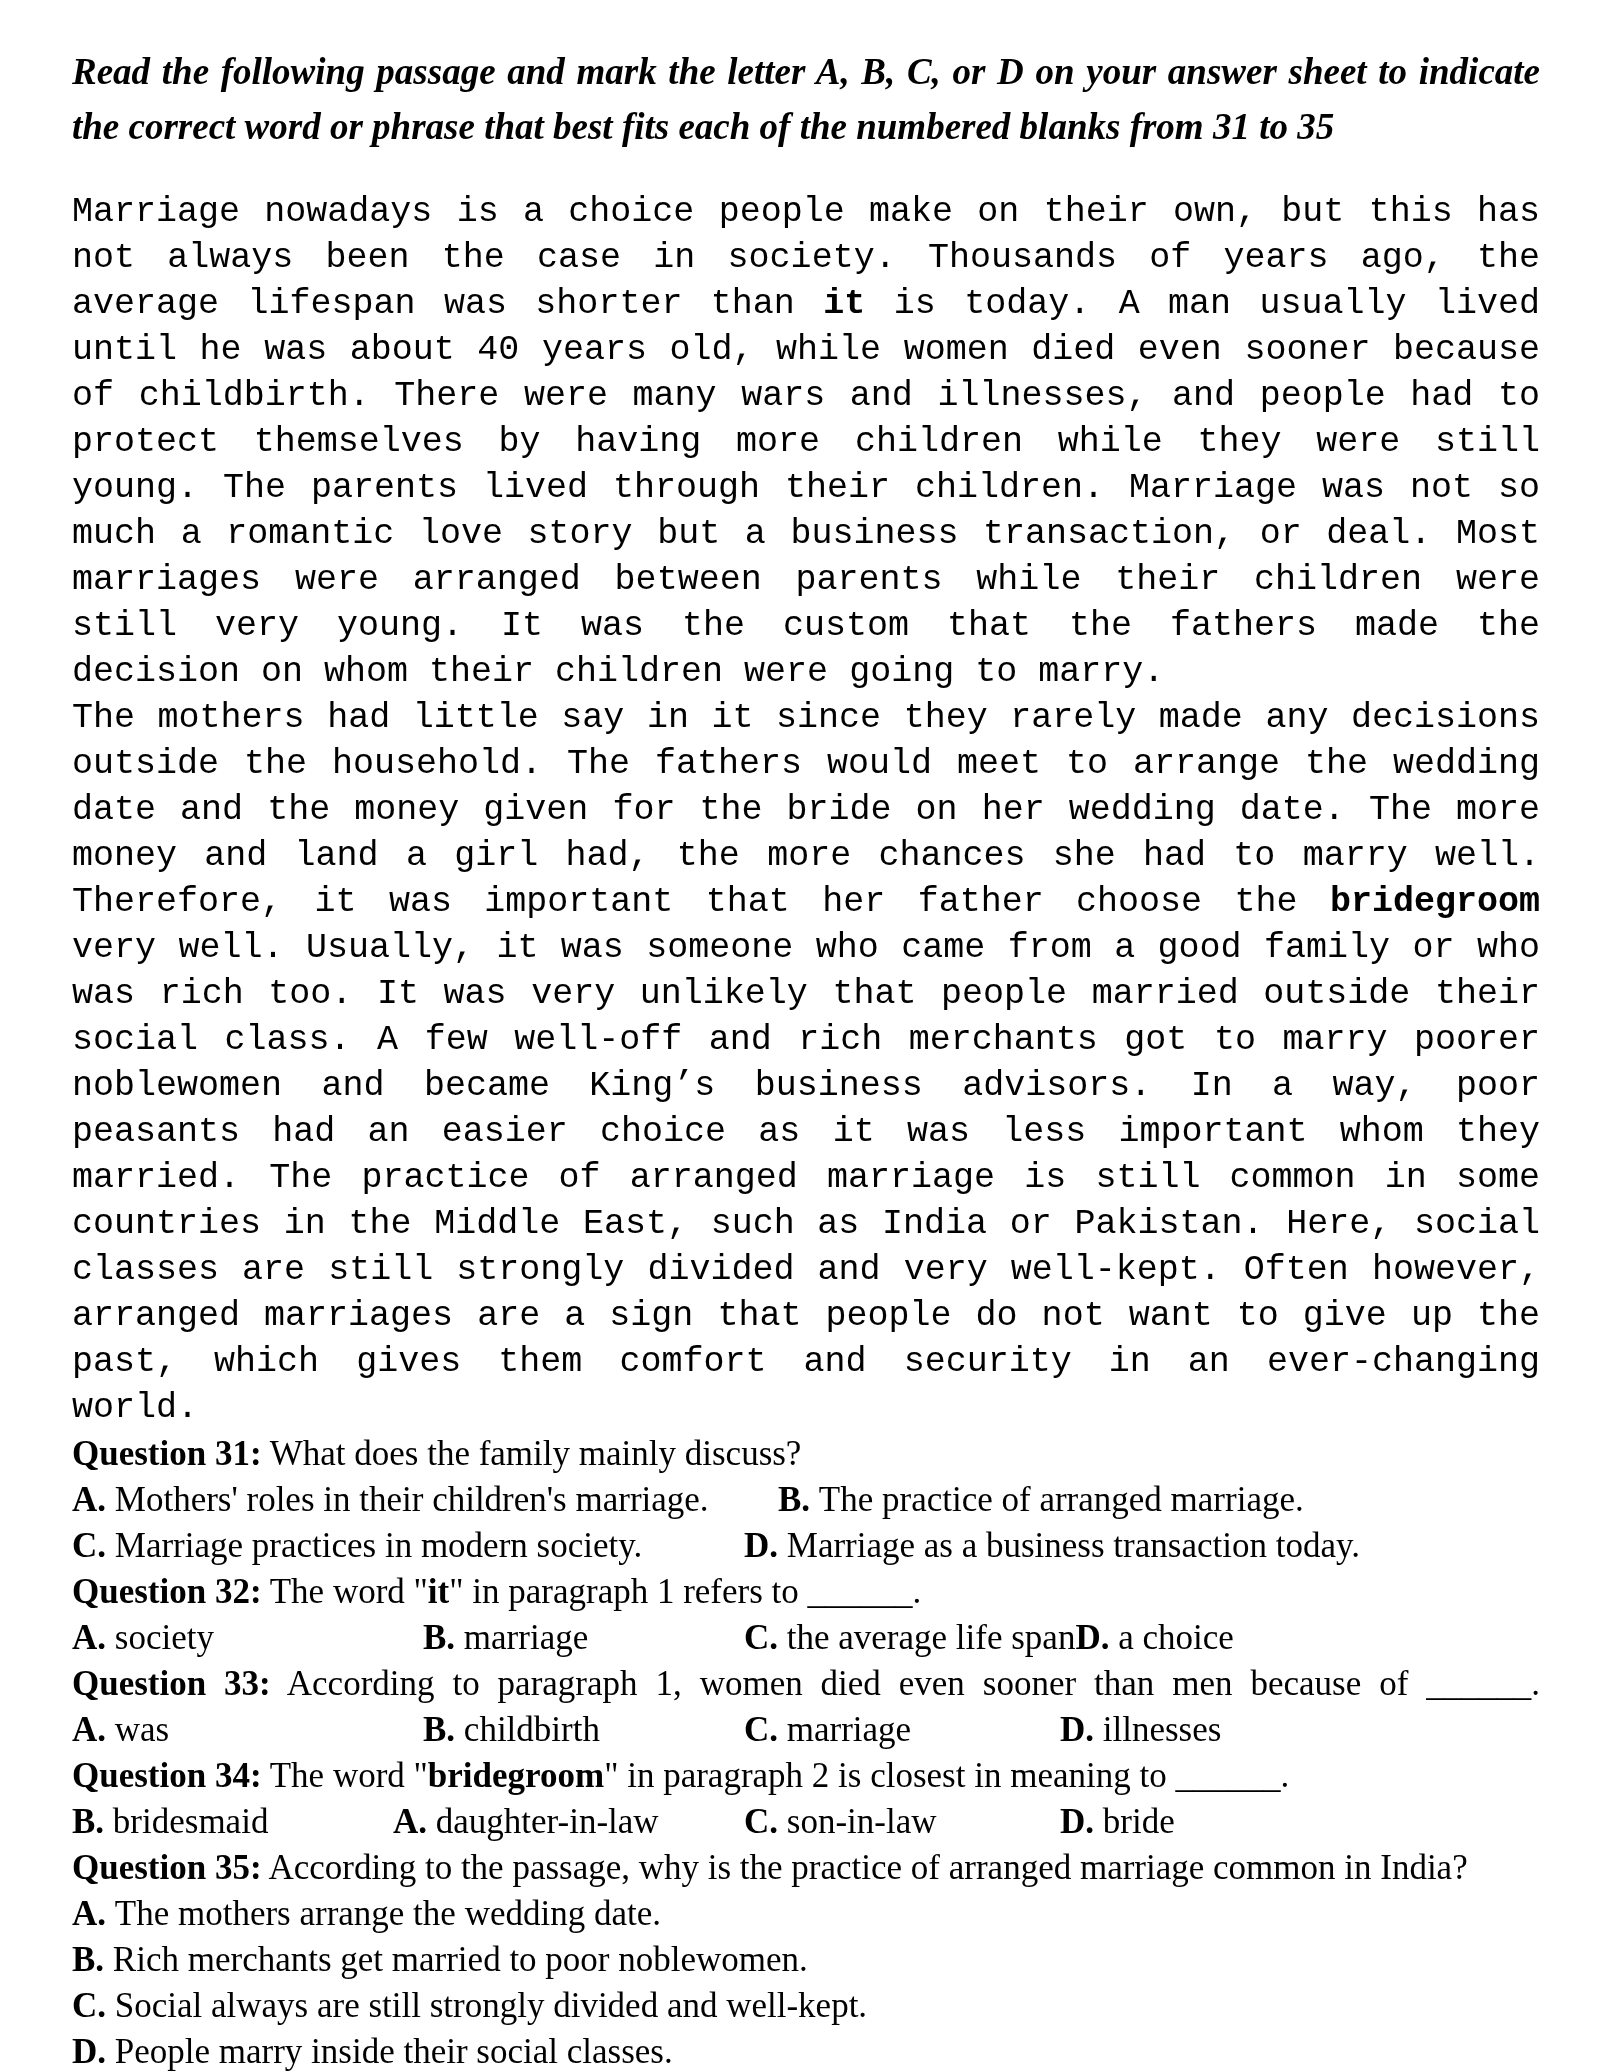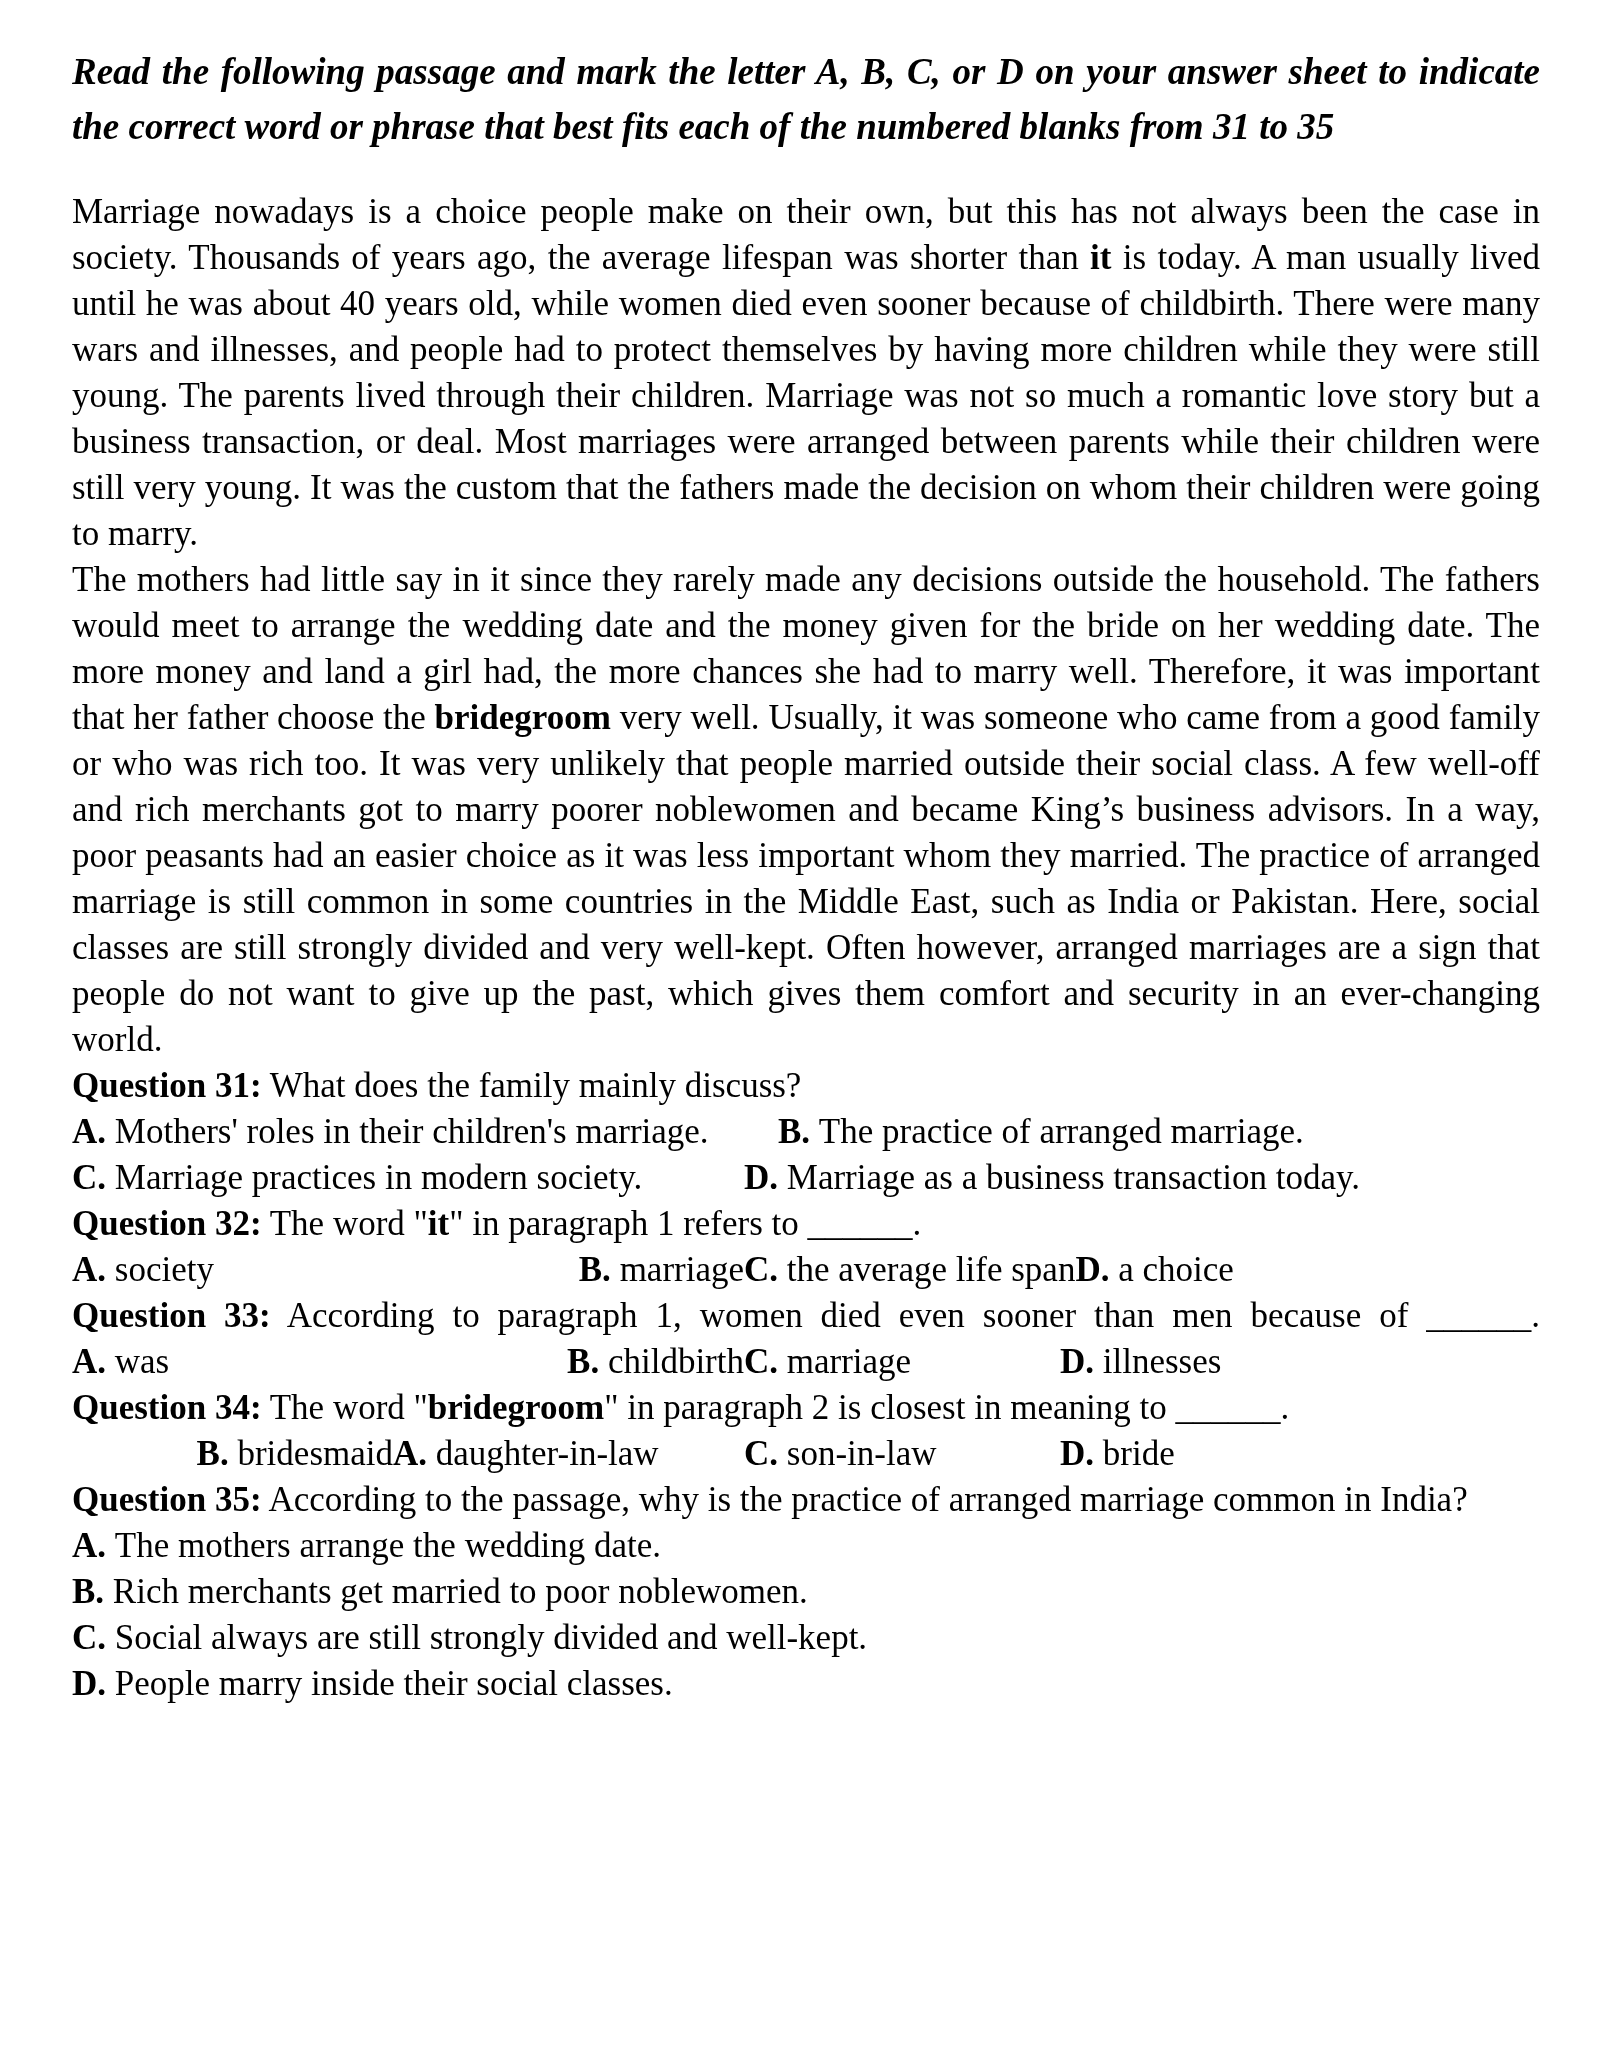--- a/index.html
+++ b/index.html
@@ -20,20 +20,21 @@
     font-size:37px;
     line-height:55px;
     text-align:justify;
     margin:0 0 35px 0;
   }
   .para{
     font-size:35px;
     line-height:46px;
     text-align:justify;
     margin:0;
+    font-family:Liberation Mono, monospace;
   }
   .qline{
     font-size:35px;
     line-height:46px;
     text-align:justify;
     margin:0;
   }
   .qline.stretch{ text-align-last:justify; }
   .qlabel{ font-weight:700; }
   .bold{ font-weight:700; }
@@ -42,21 +43,21 @@
     flex-wrap:nowrap;
     font-size:35px;
     line-height:46px;
   }
   .optrow .cell{
     flex:0 0 auto;
     box-sizing:border-box;
     white-space:nowrap;
   }
   .c1{ min-width:351px; }
-  .c2{ min-width:321px;text-align:right; }
+  .c2{ min-width:321px; }
   .c3{ min-width:316px; }
   .c4{ }
   .q31c1a{ min-width:706px; }
   .q31c1b{ min-width:672px; }
   .ltr{ font-weight:700; }
 </style>
 </head>
 <body>
 
 <div class="page">

